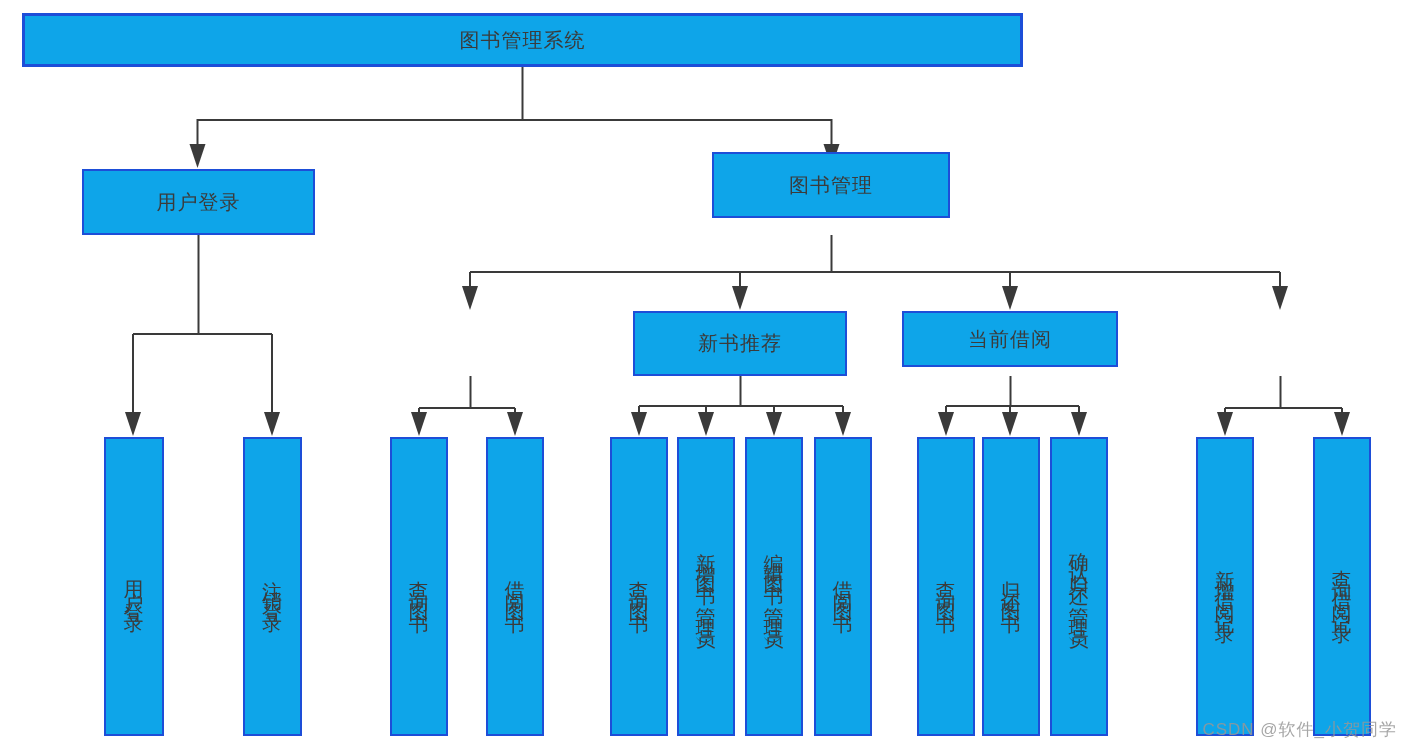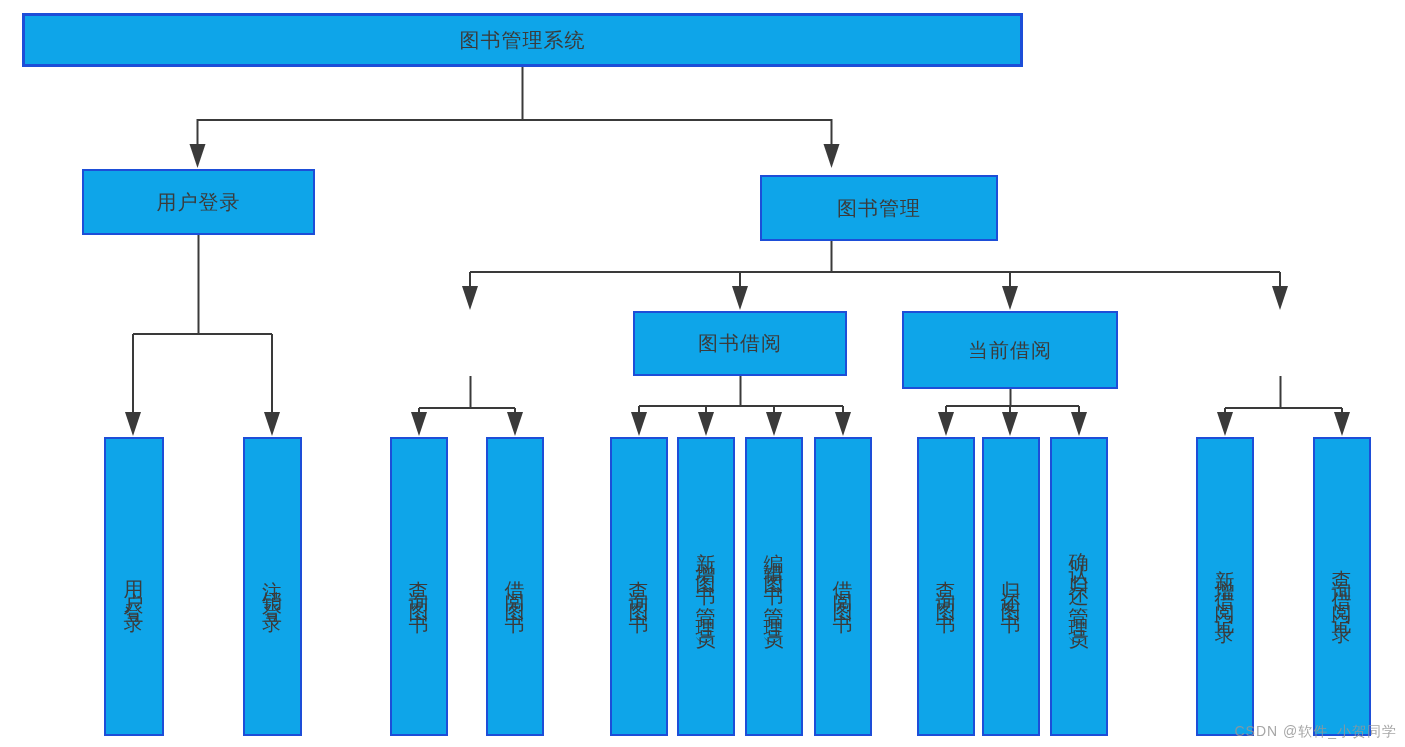--- a/index.html
+++ b/index.html
@@ -12,21 +12,21 @@
     position:absolute;box-sizing:border-box;border:2px solid #1d4ed8;background:#0ea5e9;
     display:flex;align-items:center;justify-content:center;
   }
   .hbox{font-size:20px;letter-spacing:1px;}
   .root{border-width:3px;}
   .vbox span{
     writing-mode:vertical-rl;text-orientation:mixed;
     font-size:20px;letter-spacing:11px;line-height:1;white-space:nowrap;
   }
   .watermark{
-    position:absolute;right:8px;bottom:6px;font-size:14px;letter-spacing:1px;
+    position:absolute;right:8px;bottom:6px;font-size:17px;letter-spacing:1px;
     color:rgba(150,150,150,0.85);
     margin-left:12px;
   }
 </style>
 </head>
 <body>
 
 <div id="stage">
 
   <svg id="connectors" viewBox="0 0 1405 747" xmlns="http://www.w3.org/2000/svg">
@@ -95,28 +95,28 @@
     </g>
   </svg>
 
   <div class="node hbox root" style="left:22px;top:13px;width:1001px;height:54px;">
     <span>图书管理系统</span>
   </div>
 
   <div class="node hbox" style="left:82px;top:169px;width:233px;height:66px;">
     <span>用户登录</span>
   </div>
-  <div class="node hbox" style="left:712px;top:175px;width:238px;height:66px;margin-left:48px;">
+  <div class="node hbox" style="left:712px;top:152px;width:238px;height:66px;">
     <span>图书管理</span>
   </div>
 
   <div class="node hbox" style="left:633px;top:311px;width:214px;height:65px;">
-    <span>图书借阅</span>
+    <span>新书推荐</span>
   </div>
-  <div class="node hbox" style="left:902px;top:311px;width:216px;height:78px;">
+  <div class="node hbox" style="left:902px;top:311px;width:216px;height:56px;">
     <span>当前借阅</span>
   </div>
 
   <div class="node vbox" style="left:104px;top:437px;width:60px;height:299px;">
     <span>用户登录</span>
   </div>
   <div class="node vbox" style="left:243px;top:437px;width:59px;height:299px;">
     <span>注销登录</span>
   </div>
 

